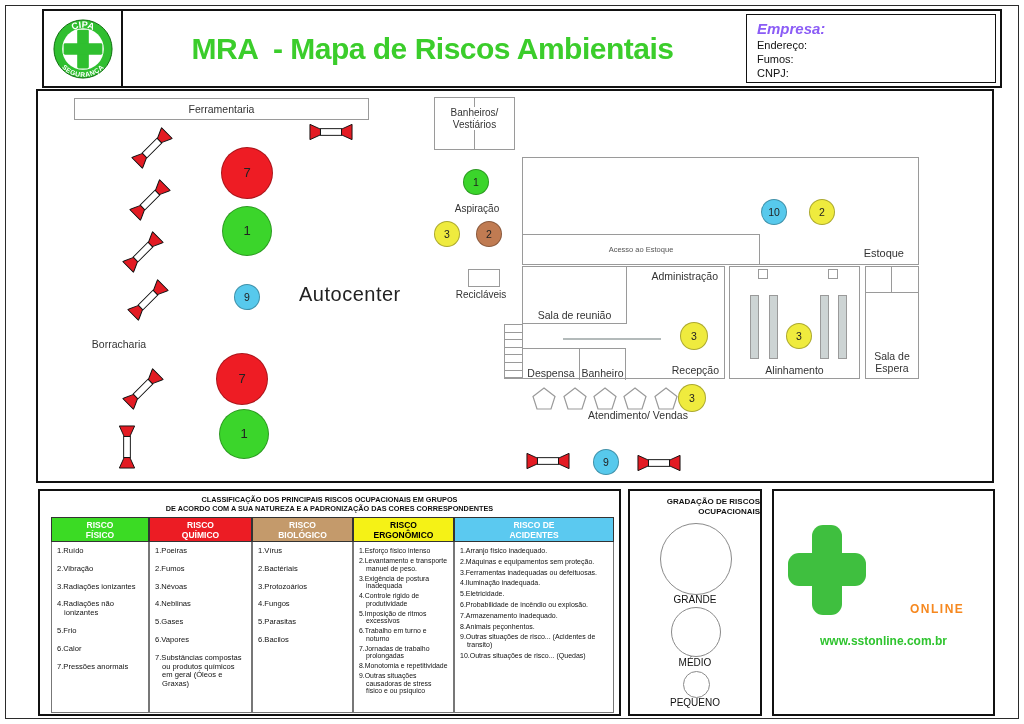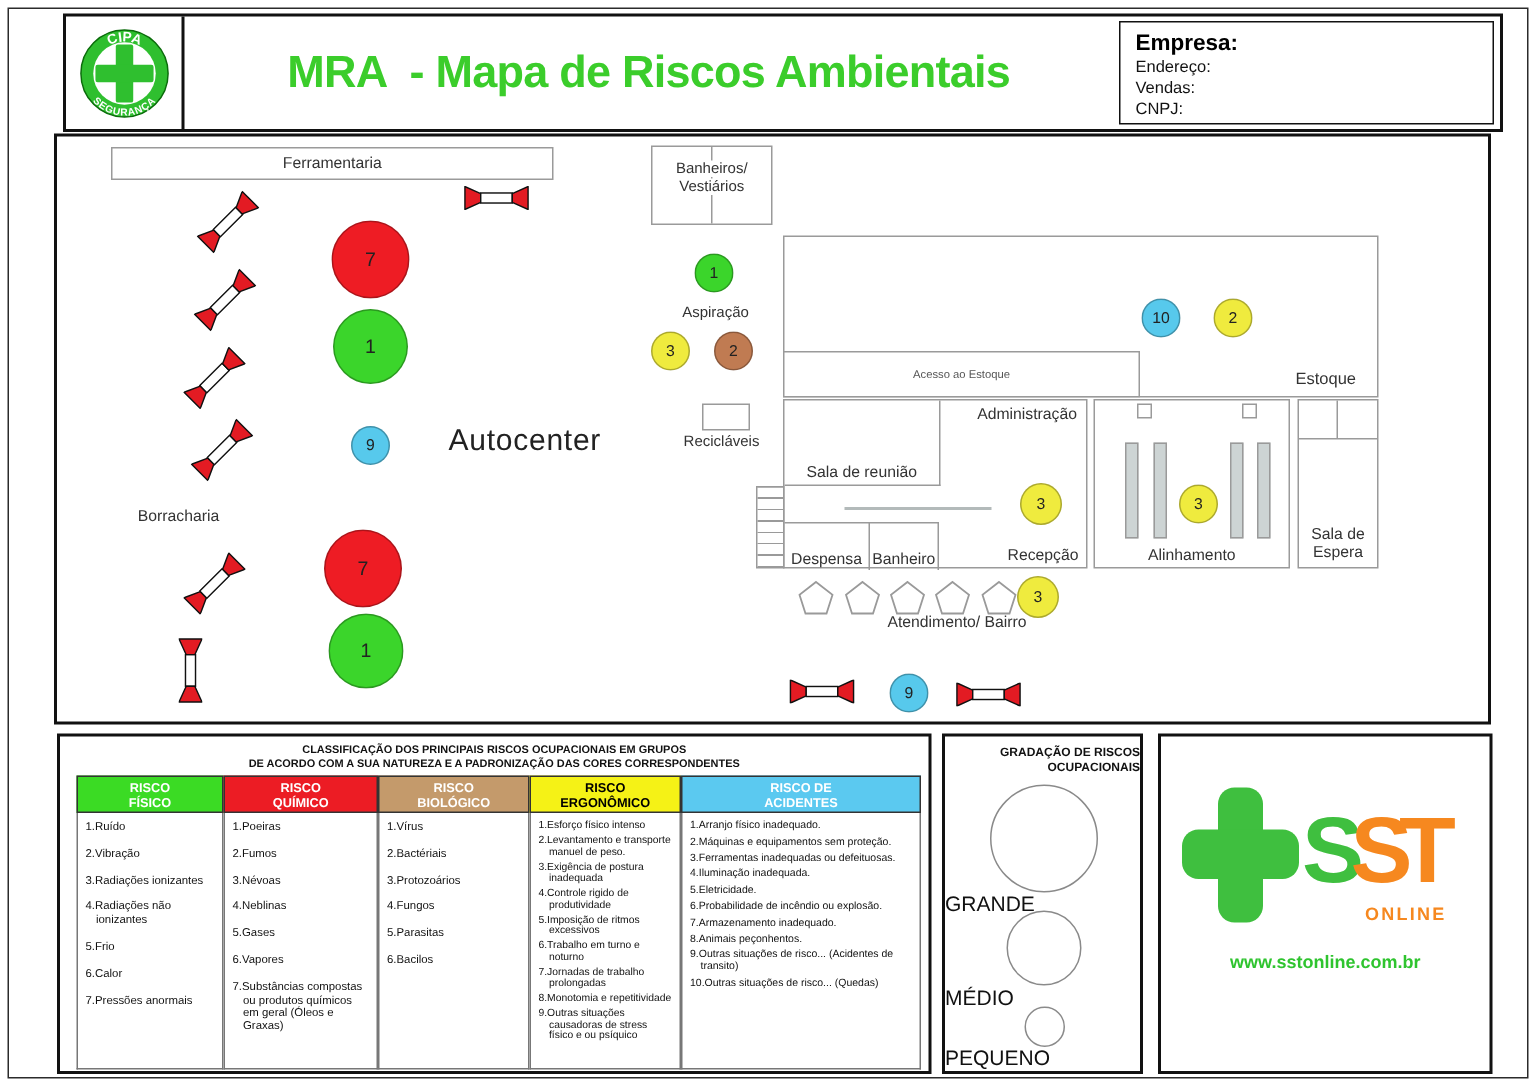--- a/index.html
+++ b/index.html
@@ -9,21 +9,21 @@
 
   
   .header-box{position:absolute;left:42px;top:9px;width:956px;height:75px;border:2px solid #111;background:#fff;}
   .logo-cell{position:absolute;left:0;top:0;bottom:0;width:77px;border-right:2px solid #111;
              display:flex;align-items:center;justify-content:center;}
   .title-cell{position:absolute;left:79px;right:258px;top:0;bottom:0;
               display:flex;align-items:center;justify-content:center;}
   .main-title{font-size:30px;font-weight:bold;color:#3bcd2b;letter-spacing:-.5px;white-space:pre;}
   .company-box{position:absolute;right:4px;top:3px;bottom:3px;width:250px;border:1.5px solid #111;
                padding:4px 10px;box-sizing:border-box;background:#fff;}
-  .company-box .big{font-size:15px;font-weight:bold;line-height:19px;color:#000000;}
+  .company-box .big{font-size:15px;font-weight:bold;line-height:19px;color:#8b5cf6;font-style:italic;}
   .company-box .small{font-size:11px;line-height:14px;color:#111;}
 
   
   .plan{position:absolute;left:36px;top:89px;width:954px;height:390px;border:2.5px solid #111;background:#fff;}
   .room{position:absolute;border:1px solid #9a9a9a;background:#fff;box-sizing:border-box;}
   .lbl{position:absolute;color:#333;white-space:nowrap;}
   .center{text-align:center;}
   .risk-circle{position:absolute;border-radius:50%;text-align:center;color:#222;
                border:1px solid rgba(0,0,0,.28);box-sizing:border-box;}
   .lift{position:absolute;width:44px;height:16px;transform-origin:center;}
@@ -46,21 +46,21 @@
   .col-body{box-sizing:border-box;border:1px solid #777;border-top:none;background:#fff;
             padding:5px 4px 2px 5px;overflow:hidden;height:171px;}
   .col-item{text-indent:-7px;padding-left:7px;color:#111;}
   .loose .col-item{font-size:7.6px;line-height:8.8px;margin-bottom:9px;}
   .tight .col-item{font-size:6.9px;line-height:7.5px;margin-bottom:2.5px;}
   .mid .col-item{font-size:7px;line-height:7.8px;margin-bottom:3px;}
 
   .grad-title{position:absolute;left:0;right:0;top:6px;text-align:right;font-size:8px;
               line-height:10px;color:#111;font-weight:600;}
   .grad-circle{position:absolute;border:1px solid #8a8a8a;border-radius:50%;background:#fff;left:50%;}
-  .grad-label{position:absolute;left:0;right:0;text-align:left;font-size:14px;color:#111;}
+  .grad-label{position:absolute;left:0;right:0;text-align:center;font-size:10px;color:#111;}
 
   
   .sst-cross{position:absolute;left:14px;top:34px;width:78px;height:90px;}
   .sst-cross .v{position:absolute;left:24px;top:0;width:30px;height:90px;border-radius:11px;background:#3fbf3f;}
   .sst-cross .h{position:absolute;left:0;top:28px;width:78px;height:33px;border-radius:11px;background:#3fbf3f;}
   .sst-word{position:absolute;left:94px;top:46px;font-weight:bold;font-size:62px;line-height:1;letter-spacing:-9px;}
   .sst-word .g{color:#3fbf3f;}
   .sst-word .o{color:#f6881f;}
   .sst-online{position:absolute;left:136px;top:111px;font-weight:bold;font-size:12px;
               letter-spacing:1.5px;color:#f6881f;}
@@ -88,21 +88,21 @@
         <textPath href="#cipaBot" startOffset="50%" text-anchor="middle">SEGURANÇA</textPath>
       </text>
     </svg>
   </div>
   <div class="title-cell">
     <span class="main-title">MRA  - Mapa de Riscos Ambientais</span>
   </div>
   <div class="company-box">
     <div class="big">Empresa:</div>
     <div class="small">Endereço:</div>
-    <div class="small">Vendas:</div>
+    <div class="small">Fumos:</div>
     <div class="small">CNPJ:</div>
   </div>
 </div>
 
 <div class="plan" id="plan">
 
   <div class="room" style="left:36px;top:7px;width:295px;height:22px;display:flex;align-items:center;justify-content:center;">
     <span class="lbl" style="position:static;font-size:10.5px;">Ferramentaria</span>
   </div>
 
@@ -160,21 +160,21 @@
 
   <div class="room" style="left:430px;top:178px;width:32px;height:18px;"></div>
   <div class="lbl center" style="left:403px;top:198px;width:80px;font-size:10px;">Recicláveis</div>
 
   <div class="lbl center" style="left:399px;top:112px;width:80px;font-size:10px;">Aspiração</div>
 
   <div class="lbl" style="left:261px;top:192px;font-size:20px;color:#222;letter-spacing:.5px;">Autocenter</div>
 
   <div class="lbl center" style="left:41px;top:247px;width:80px;font-size:10.5px;">Borracharia</div>
 
-  <div class="lbl center" style="left:525px;top:318px;width:150px;font-size:10.5px;">Atendimento/ Bairro</div>
+  <div class="lbl center" style="left:525px;top:318px;width:150px;font-size:10.5px;">Atendimento/ Vendas</div>
 <div class="risk-circle" style="left: 183px; top: 56px; width: 52px; height: 52px; background: rgb(238, 28, 36); font-size: 13px; line-height: 50px;">7</div>
     <div class="risk-circle" style="left: 184px; top: 115px; width: 50px; height: 50px; background: rgb(59, 213, 43); font-size: 13px; line-height: 48px;">1</div>
     <div class="risk-circle" style="left: 196px; top: 193px; width: 26px; height: 26px; background: rgb(87, 201, 236); font-size: 10.5px; line-height: 24px;">9</div>
     <div class="risk-circle" style="left: 178px; top: 262px; width: 52px; height: 52px; background: rgb(238, 28, 36); font-size: 13px; line-height: 50px;">7</div>
     <div class="risk-circle" style="left: 181px; top: 318px; width: 50px; height: 50px; background: rgb(59, 213, 43); font-size: 13px; line-height: 48px;">1</div>
     <div class="risk-circle" style="left: 425px; top: 78px; width: 26px; height: 26px; background: rgb(59, 213, 43); font-size: 10.5px; line-height: 24px;">1</div>
     <div class="risk-circle" style="left: 396px; top: 130px; width: 26px; height: 26px; background: rgb(239, 235, 62); font-size: 10.5px; line-height: 24px;">3</div>
     <div class="risk-circle" style="left: 438px; top: 130px; width: 26px; height: 26px; background: rgb(192, 123, 82); font-size: 10.5px; line-height: 24px;">2</div>
     <div class="risk-circle" style="left: 723px; top: 108px; width: 26px; height: 26px; background: rgb(87, 201, 236); font-size: 10.5px; line-height: 24px;">10</div>
     <div class="risk-circle" style="left: 771px; top: 108px; width: 26px; height: 26px; background: rgb(239, 235, 62); font-size: 10.5px; line-height: 24px;">2</div>
@@ -343,16 +343,15 @@
     <div class="grad-label" style="top: 166px;">MÉDIO</div>
     <div class="grad-circle" style="height: 25px; width: 25px; top: 180px; margin-left: -12.5px;"></div>
     <div class="grad-label" style="top: 206px;">PEQUENO</div>
   </div>
 
 <div class="panel" style="left:772px;top:489px;width:223px;height:227px;">
   <div class="sst-cross">
     <div class="v"></div>
       <div class="h"></div>
   </div>
-  <div class="sst-word"><span class="g">S</span><span class="o">S</span><span class="o">T</span></div>
   <div class="sst-online">ONLINE</div>
   <div class="sst-site">www.sstonline.com.br</div>
 </div>
 
 </body></html>

